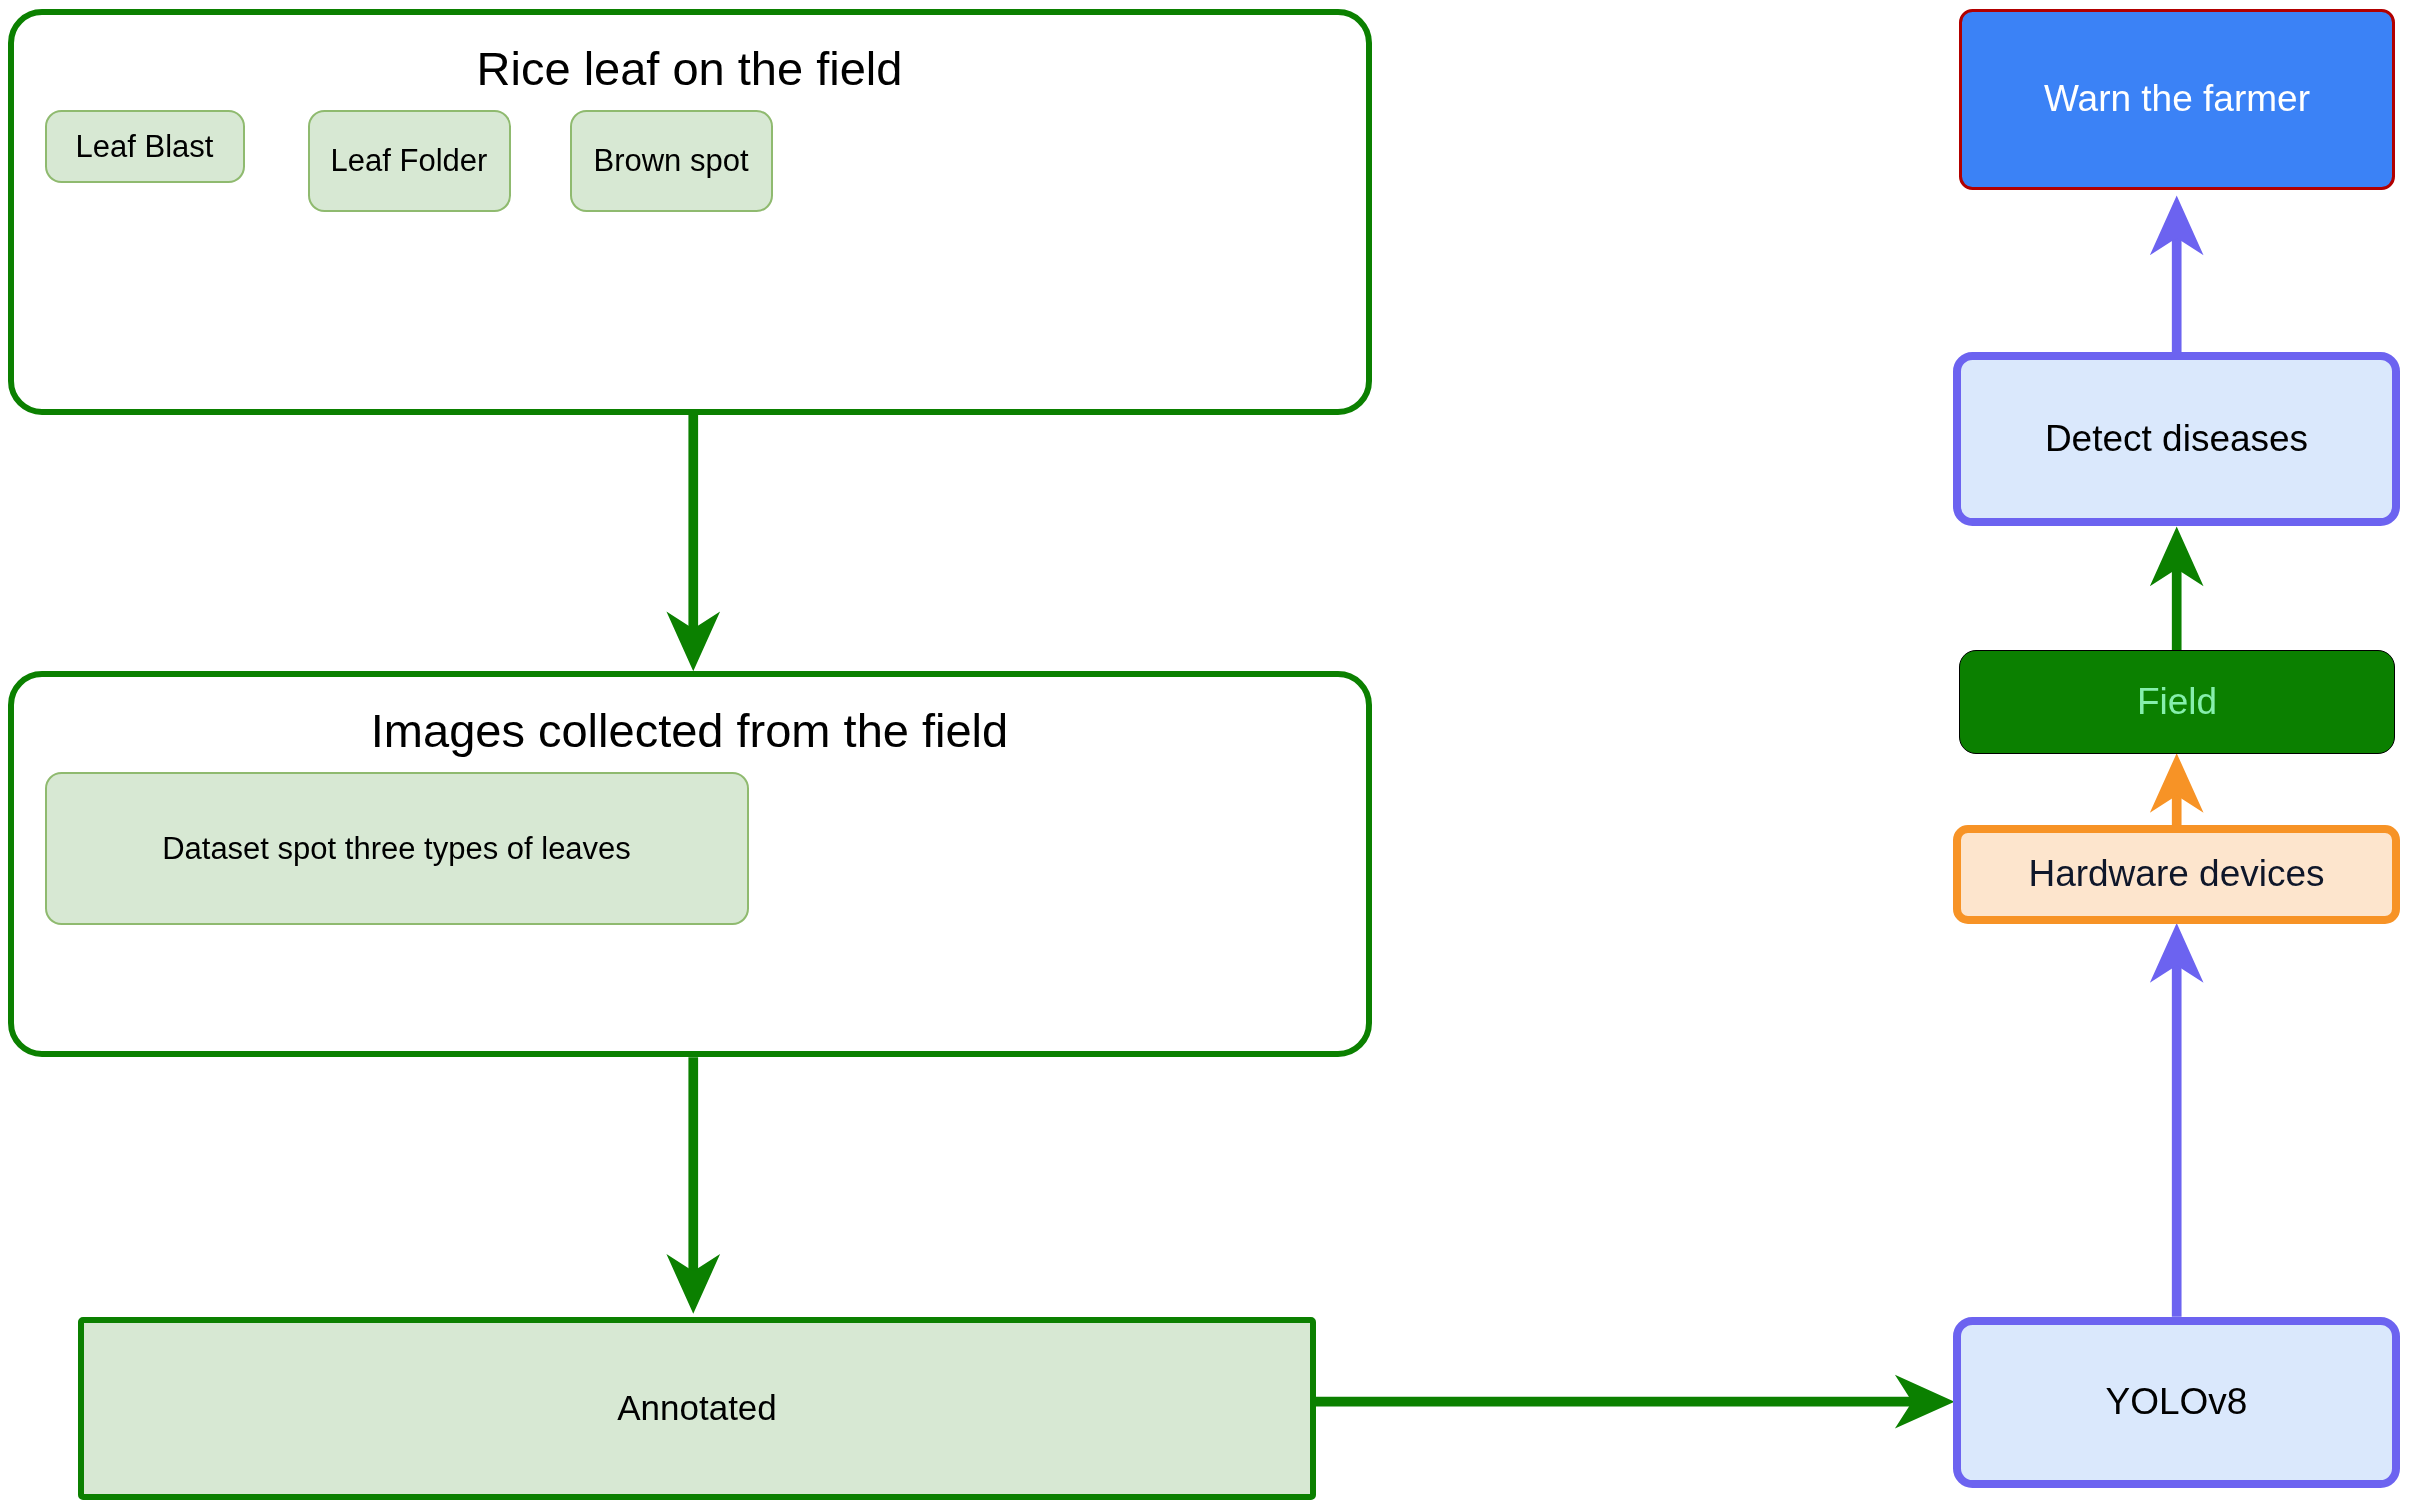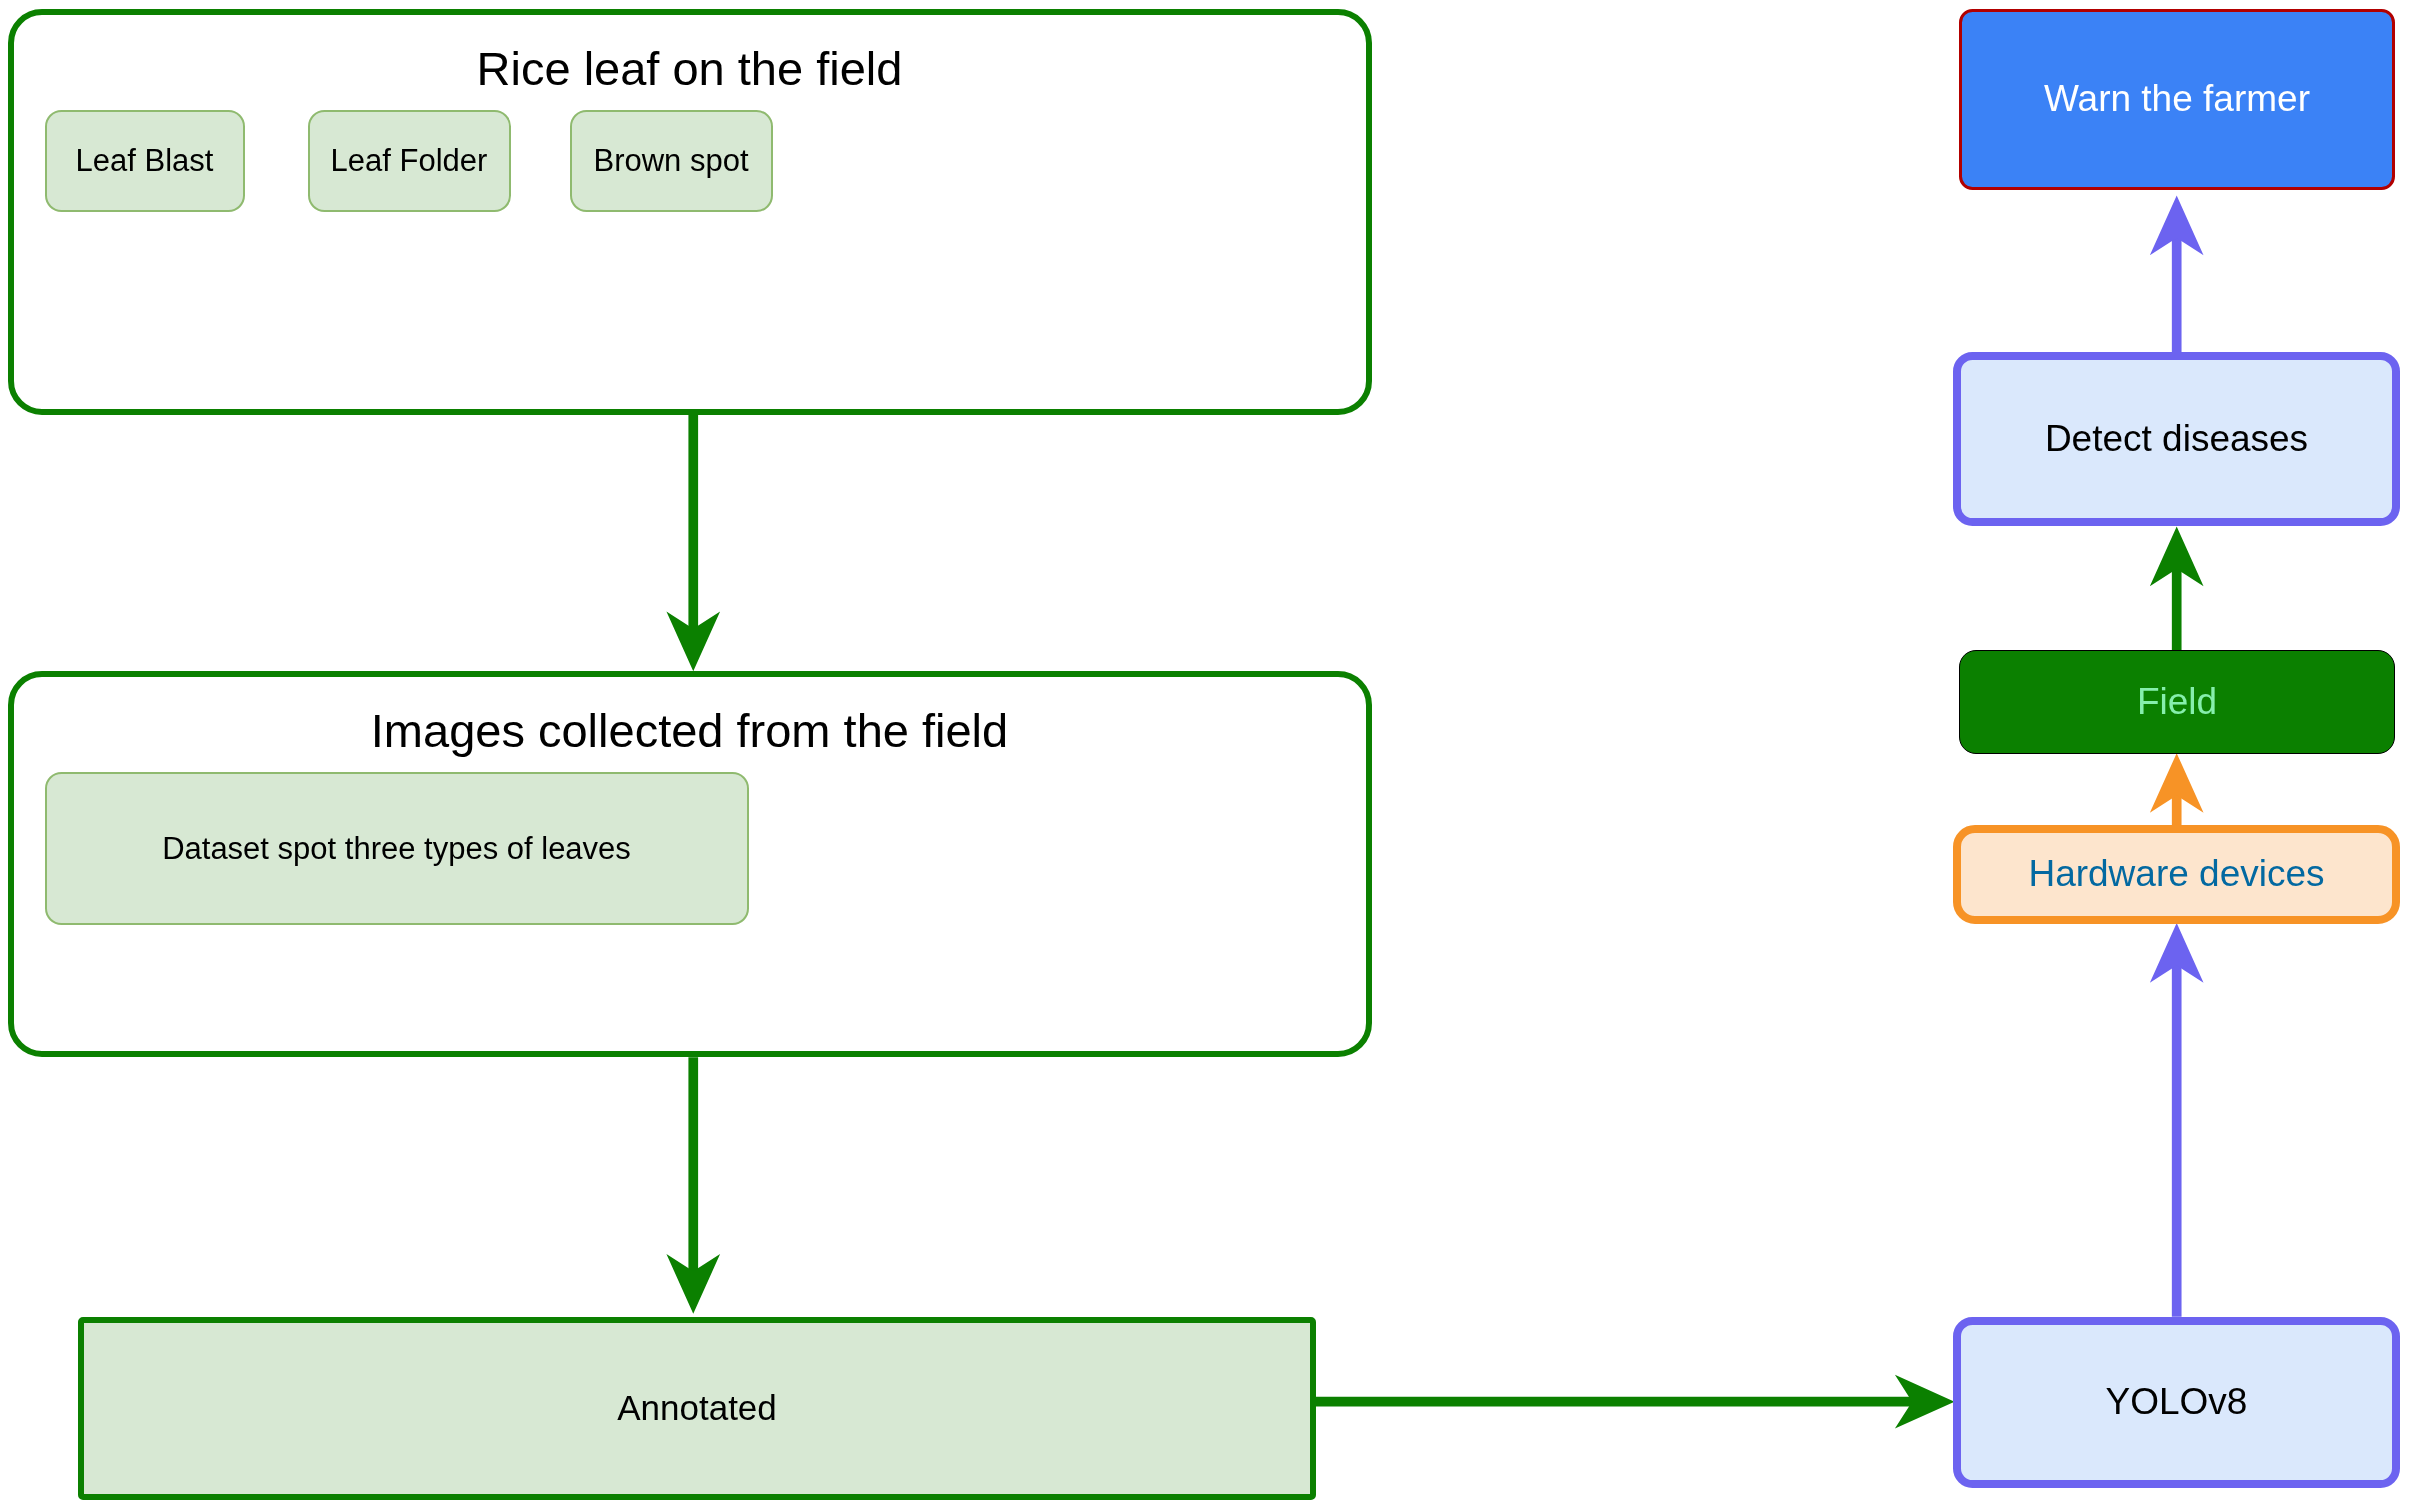--- a/index.html
+++ b/index.html
@@ -80,22 +80,22 @@
   .node-green {
     background: #0b8000;
     border: 1px solid #000000;
     border-radius: 17px;
     color: #86efac;
     font-size: 37px;
   }
   .node-orange {
     background: #fde5cd;
     border: 8.2px solid #f79326;
-    border-radius: 22px;
-    color: #0369a1;
+    border-radius: 15px;
+    color: #0f172a;
     font-size: 37px;
   }
 
   
   #arrows {
     position: absolute;
     left: 0;
     top: 0;
     width: 2413px;
     height: 1507px;
@@ -141,21 +141,21 @@
 
     <g>
       <line x1="2920" y1="474" x2="2920" y2="318" stroke="#6c63f0" stroke-width="13"></line>
       <polygon points="2920,262 2884,342 2920,319 2956,342" fill="#6c63f0"></polygon>
     </g>
   </svg>
 
   <div class="node group-box" style="left:7.5px; top:9px; width:1364px; height:406px;">
     <div class="group-title" style="top:27px;">Rice leaf on the field</div>
 
-    <div class="node leaf-box" style="left:31px; top:95px; width:200px; height:102px;text-align:center;">
+    <div class="node leaf-box" style="left:31px; top:95px; width:200px; height:73px;text-align:center;">
       <span>Leaf Blast</span>
     </div>
 
     <div class="node leaf-box" style="left:294px; top:95px; width:203px; height:102px;">
       <span>Leaf Folder</span>
     </div>
 
     <div class="node leaf-box" style="left:556px; top:95px; width:203px; height:102px;">
       <span>Brown spot</span>
     </div>

